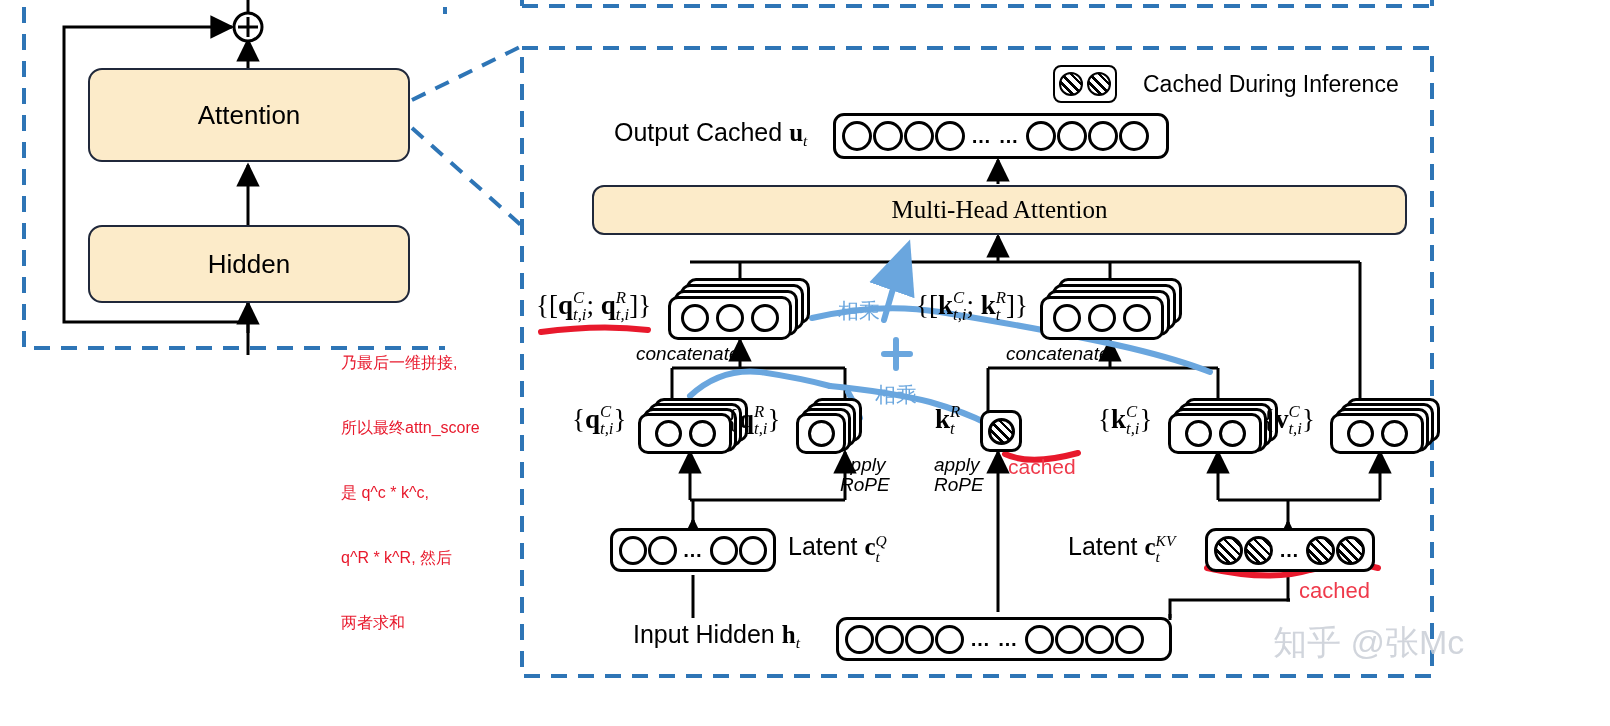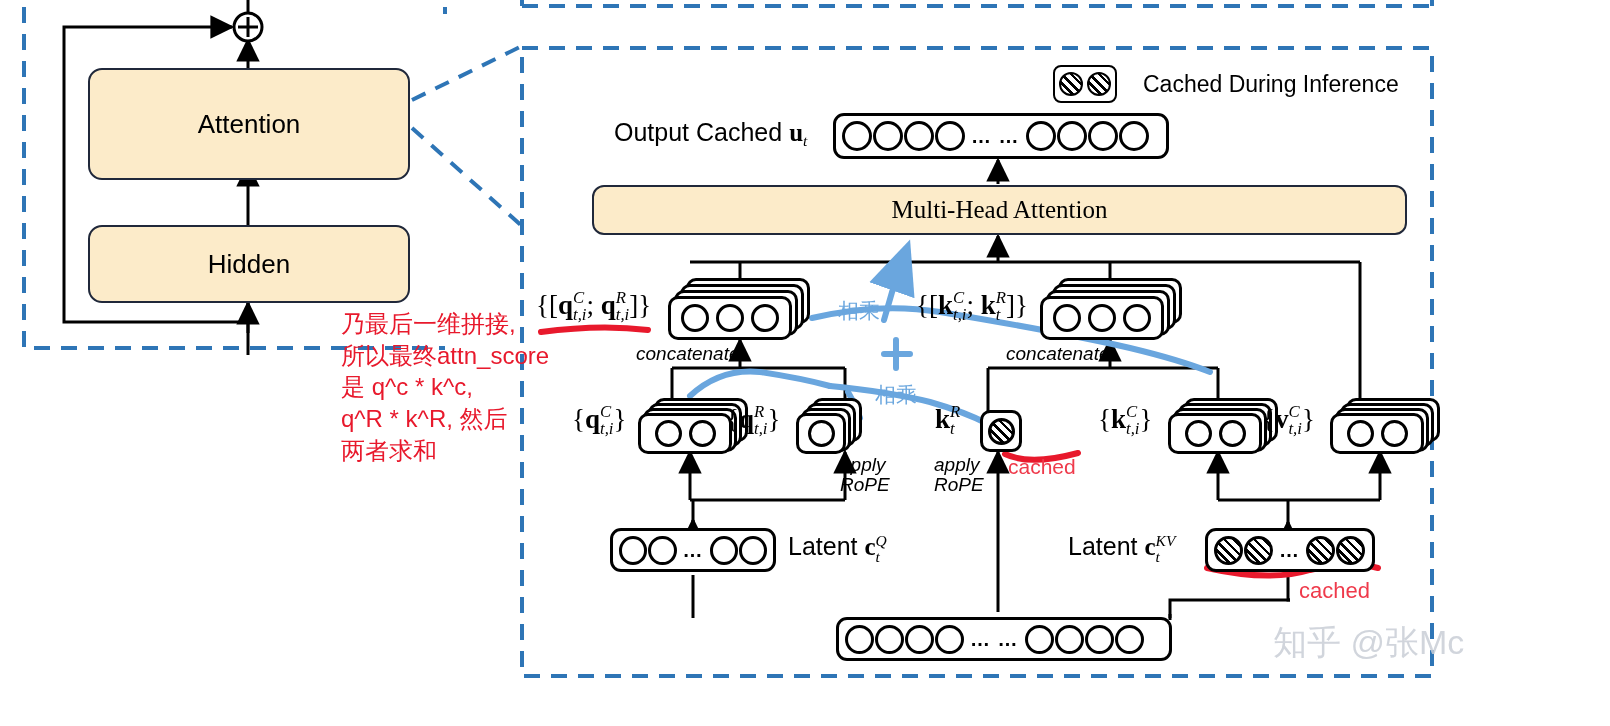--- a/index.html
+++ b/index.html
@@ -7,21 +7,21 @@
        font-family:"Liberation Sans","DejaVu Sans",sans-serif;color:#000;}
   .stage{position:absolute;left:0;top:0;width:1610px;height:726px;}
   svg.layer{position:absolute;left:0;top:0;width:1610px;height:726px;overflow:visible;}
   .abs{position:absolute;}
 
   
   .ttl{font-weight:bold;font-size:21px;letter-spacing:-.2px;white-space:nowrap;}
   .lbl{font-size:23px;white-space:nowrap;}
   .ital{font-style:italic;font-size:19px;white-space:nowrap;line-height:1.05;}
   .redtxt{color:#ef3a4b;font-size:19px;white-space:nowrap;}
-  .cn{color:#e8192c;font-size:24px;line-height:1.32;white-space:nowrap;}
+  .cn{color:#e8192c;font-size:16px;line-height:1.32;white-space:nowrap;margin-top:44px;}
   .blue-cn{color:#6aa6de;font-size:21px;white-space:nowrap;}
 
   
   .m{font-family:"Liberation Serif","DejaVu Serif",serif;font-size:25px;white-space:nowrap;}
   .m b{font-family:"Liberation Serif",serif;font-weight:bold;font-style:normal;}
   .sub{font-size:.62em;vertical-align:-.30em;font-style:italic;font-family:"Liberation Serif",serif;}
   .supsub{display:inline-block;vertical-align:middle;font-size:.62em;line-height:1.0;
           text-align:left;font-style:italic;font-family:"Liberation Serif",serif;
           position:relative;top:-.04em;}
   .supsub span{display:block;}
@@ -159,21 +159,21 @@
 
       <path d="M896,340 L896,368 M884,354 L910,354" stroke="#6aa6de" stroke-width="6" stroke-linecap="round"></path>
 
       <path d="M690,396 Q720,368 760,372 Q800,378 830,386" fill="none" stroke="#6aa6de" stroke-width="6" stroke-linecap="round"></path>
       <path d="M830,386 Q890,392 930,402 Q965,412 988,424" fill="none" stroke="#6aa6de" stroke-width="6" stroke-linecap="round"></path>
 
       <path d="M848,392 Q856,406 860,418" fill="none" stroke="#6aa6de" stroke-width="6" stroke-linecap="round"></path>
     </g>
   </svg>
 
-  <div class="abs beige" style="left:88px;top:68px;width:322px;height:112px;">
+  <div class="abs beige" style="left:88px;top:68px;width:322px;height:94px;">
     <span>Attention</span>
   </div>
   <div class="abs beige" style="left:88px;top:225px;width:322px;height:78px;">
     <span>Hidden</span>
   </div>
 
   <div class="abs" style="left:341px;top:308px;">
     <div class="cn">乃最后一维拼接,</div>
     <div class="cn">所以最终attn_score</div>
     <div class="cn">是 q^c * k^c,</div>
@@ -330,20 +330,24 @@
   </div>
   <div class="abs pill" style="left:1205px;top:528px;width:170px;height:44px;">
     <span class="neuron hatch" style="width:29px;height:29px;"></span>
     <span class="neuron hatch" style="width:29px;height:29px;"></span>
     <span class="dots">…</span>
     <span class="neuron hatch" style="width:29px;height:29px;"></span>
     <span class="neuron hatch" style="width:29px;height:29px;"></span>
   </div>
   <div class="abs redtxt" style="left:1299px;top:578px;font-size:22px;">cached</div>
 
+  <div class="abs lbl" style="left:633px;top:620px;font-size:25px;">
+    <span>Input Hidden</span>
+    <span class="m"><b>h</b><span class="sub">t</span></span>
+  </div>
   <div class="abs pill" style="left:836px;top:617px;width:336px;height:44px;">
     <span class="neuron" style="width:29px;height:29px;"></span>
     <span class="neuron" style="width:29px;height:29px;"></span>
     <span class="neuron" style="width:29px;height:29px;"></span>
     <span class="neuron" style="width:29px;height:29px;"></span>
     <span class="dots">… …</span>
     <span class="neuron" style="width:29px;height:29px;"></span>
     <span class="neuron" style="width:29px;height:29px;"></span>
     <span class="neuron" style="width:29px;height:29px;"></span>
     <span class="neuron" style="width:29px;height:29px;"></span>

